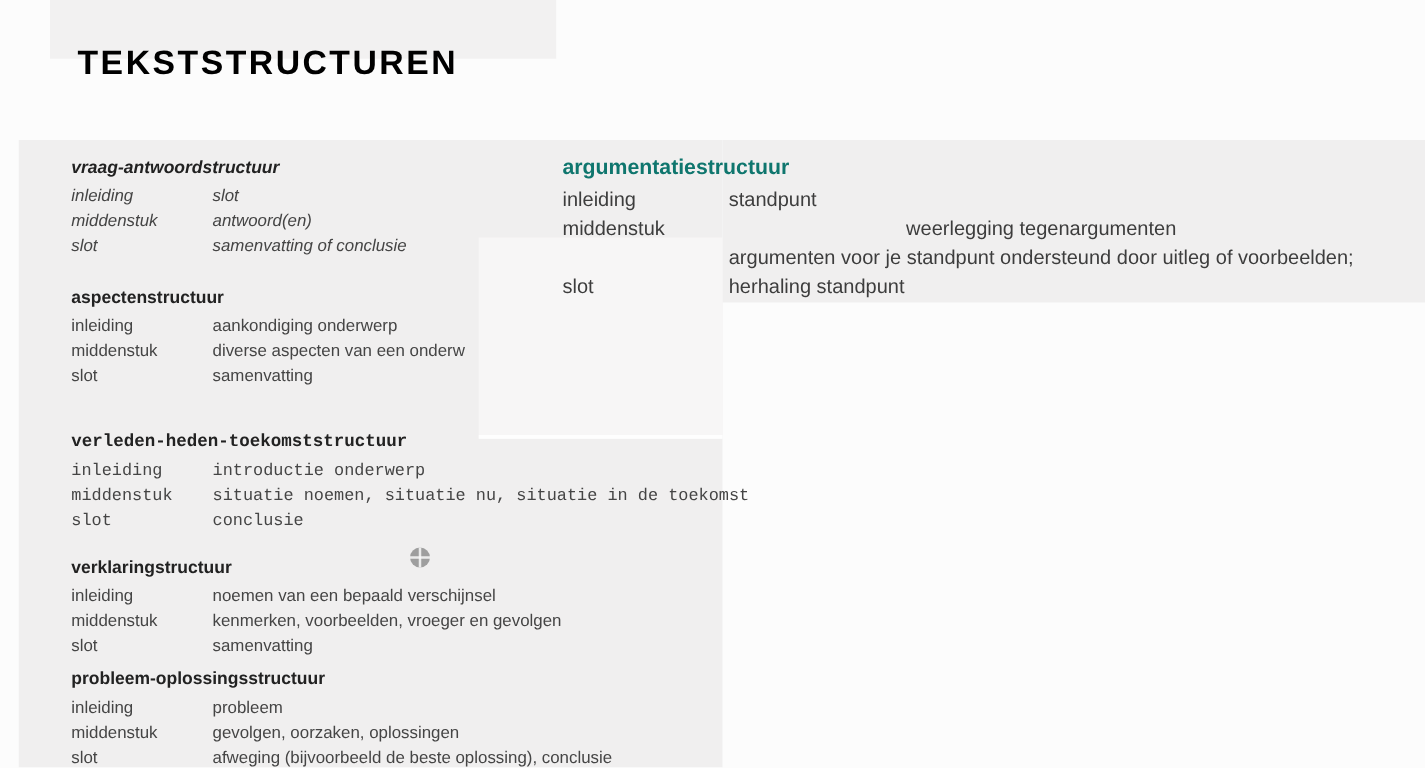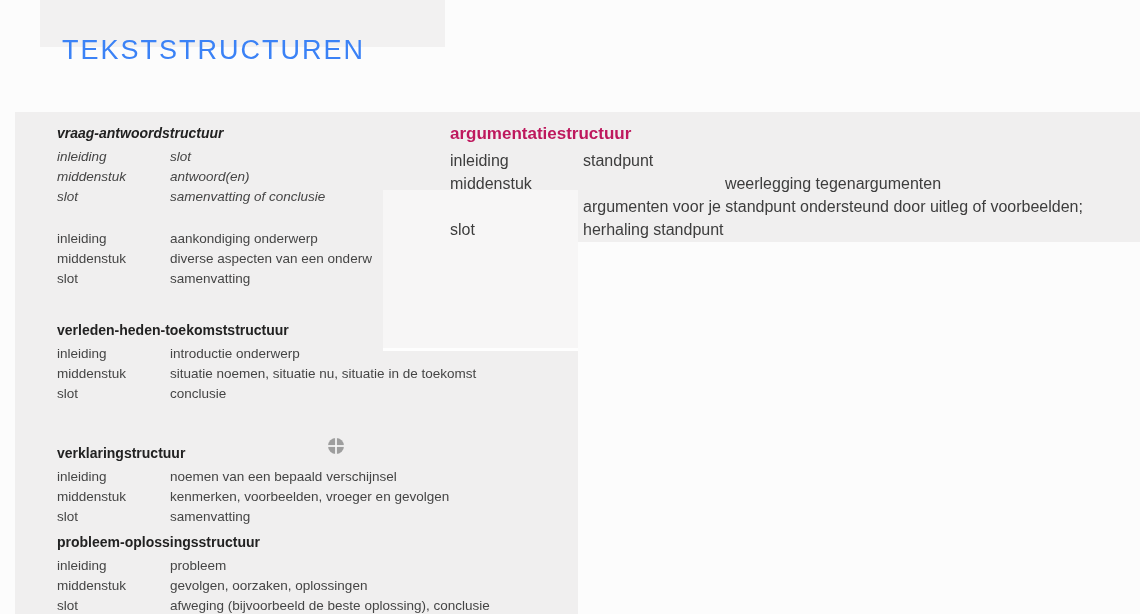--- a/index.html
+++ b/index.html
@@ -14,34 +14,34 @@
   
   .title-box{left:40px;top:0;width:405px;height:47px;background:#f2f1f1;}
   .panel-left{left:15px;top:112px;width:563px;height:502px;background:#f0efef;}
   .band-right{left:578px;top:112px;width:562px;height:130px;background:#f0efef;}
   .overlay-white{left:383px;top:190px;width:195px;height:158px;background:#f7f6f6;
     border-bottom:3px solid #fefefe;z-index:2;}
 
   
   .page-title{
     left:62px;top:10px;z-index:3;
-    font-size:27px;font-weight:normal;letter-spacing:2px;
-    color:#3b82f6;white-space:nowrap;margin-top:25px;
+    font-size:27px;font-weight:bold;letter-spacing:2px;
+    color:#000000;white-space:nowrap;margin-top:25px;
   }
 
   
   .section{left:57px;width:470px;z-index:3;}
   .section-title{font-size:14px;font-weight:bold;color:#222;line-height:17px;margin-bottom:5px;white-space:nowrap;}
   .row{display:flex;line-height:20px;font-size:13.5px;color:#454545;}
   .row .lbl{width:113px;flex:none;}
   .row .val{white-space:nowrap;}
 
   
   .right-section{left:450px;top:124px;width:690px;z-index:4;}
-  .right-section .section-title{font-size:17px;line-height:20px;color:#be185d;margin-bottom:5px;}
+  .right-section .section-title{font-size:17px;line-height:20px;color:#0f766e;margin-bottom:5px;}
   .rrow{display:flex;font-size:16px;line-height:23px;color:#3d3d3d;}
   .rrow .lbl{width:133px;flex:none;}
   .rrow .val{white-space:nowrap;text-align:center;}
 
   
   .cursor-icon{
     left:328px;top:438px;width:16px;height:16px;border-radius:50%;
     background:rgba(138,138,138,0.8);z-index:5;
   }
   .cursor-icon .h{position:absolute;left:0;top:7px;width:16px;height:2px;background:rgba(248,248,248,0.85);}
@@ -67,35 +67,36 @@
     <span class="lbl">middenstuk</span>
     <span class="val">antwoord(en)</span>
   </div>
   <div class="row">
     <span class="lbl">slot</span>
     <span class="val">samenvatting of conclusie</span>
   </div>
 </div>
 
 <div class="abs section" style="top:229px;">
+  <div class="section-title">aspectenstructuur</div>
   <div class="row">
     <span class="lbl">inleiding</span>
     <span class="val">aankondiging onderwerp</span>
   </div>
   <div class="row">
     <span class="lbl">middenstuk</span>
     <span class="val">diverse aspecten van een onderw</span>
   </div>
   <div class="row">
     <span class="lbl">slot</span>
     <span class="val">samenvatting</span>
   </div>
 </div>
 
-<div class="abs section" style="top:322px;">
+<div class="abs section" style="top:346px;font-family:Liberation Mono, monospace;">
   <div class="section-title">verleden-heden-toekomststructuur</div>
   <div class="row">
     <span class="lbl">inleiding</span>
     <span class="val">introductie onderwerp</span>
   </div>
   <div class="row">
     <span class="lbl">middenstuk</span>
     <span class="val">situatie noemen, situatie nu, situatie in de toekomst</span>
   </div>
   <div class="row">

